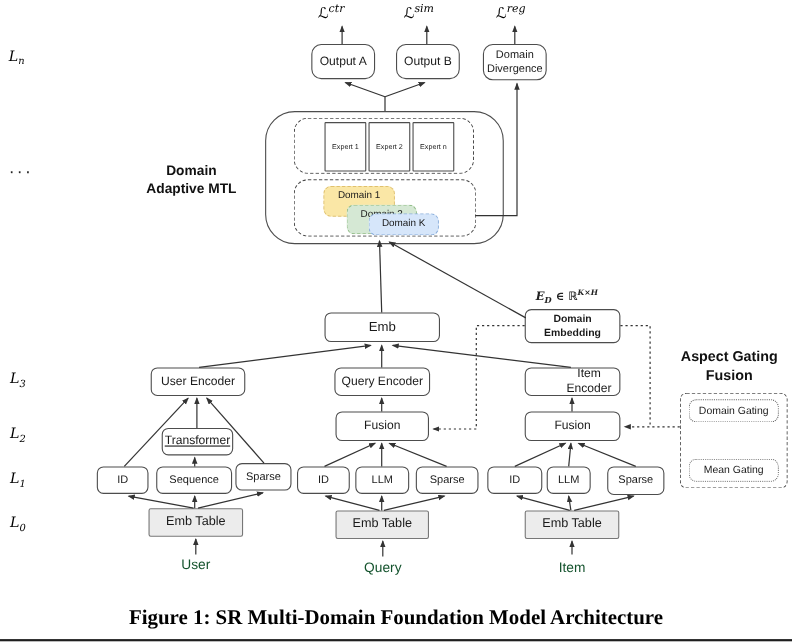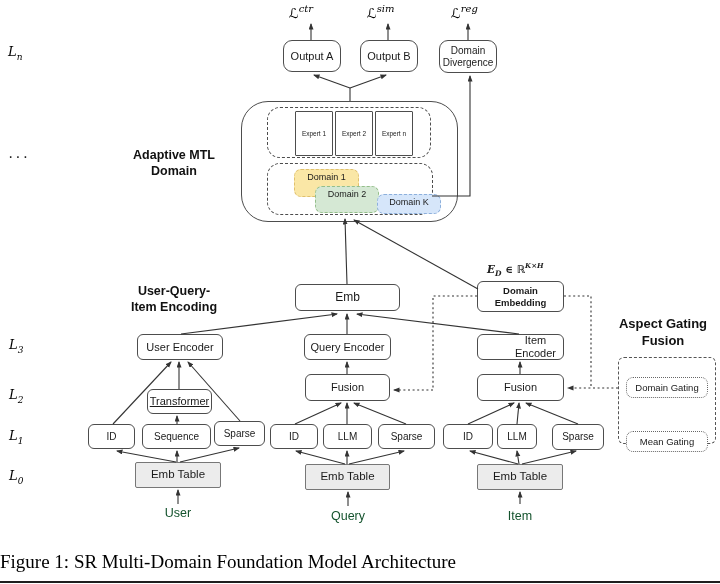--- a/index.html
+++ b/index.html
@@ -23,34 +23,34 @@
   .sq{border-radius:1px;}
   .big-rounded{border-radius:27px;background:transparent;border-width:1.4px;}
   .dashedbox{border-style:dashed;background:transparent;border-radius:13px;}
   .chip{border-style:dashed;border-width:1.4px;border-radius:7px;align-items:flex-start;
         padding-top:2px;font-size:9px;z-index:2;}
   .chip1{background:var(--domain1-fill);border-color:var(--domain1-border);}
   .chip2{background:var(--domain2-fill);border-color:var(--domain2-border);}
   .chipk{background:var(--domaink-fill);border-color:var(--domaink-border);}
   .graybox{background:var(--table-fill);border-radius:2px;border-color:#777;}
   .aspect-outer{border-style:dashed;border-width:1.6px;border-color:#555;border-radius:6px;background:transparent;}
-  .gating{border-style:dotted;border-width:1.5px;border-color:#666;border-radius:7px;font-size:9.5px;background:#fff;margin-top:14px;}
+  .gating{border-style:dotted;border-width:1.5px;border-color:#666;border-radius:7px;font-size:9.5px;background:#fff;}
   .label{position:absolute;z-index:2;}
   .boldlab{font-weight:bold;text-align:center;color:#111;font-size:12.5px;line-height:1.28;}
   .math{font-family:"DejaVu Serif","DejaVu Sans",serif;font-style:italic;font-size:13px;color:#000;}
   .math sub{font-size:9px;font-style:italic;}
   .losslab{font-family:"DejaVu Serif","DejaVu Sans",serif;font-size:13.5px;color:#000;}
   .losslab sup{font-size:10px;font-style:italic;}
   .formula{font-family:"DejaVu Serif","DejaVu Sans",serif;font-size:10.5px;color:#222;font-weight:bold;}
   .formula .it{font-style:italic;}
   .formula sub{font-size:7.5px;font-style:italic;}
   .formula sup{font-size:7px;font-style:italic;}
   .inputlab{font-size:12.5px;text-align:center;color:#14532d;}
-  .caption{position:absolute;left:0;top:551px;width:720px;
-           font-family:"Liberation Serif",serif;font-weight:normal;font-size:19px;color:#000;}
+  .caption{position:absolute;left:0;top:551px;width:720px;text-align:center;
+           font-family:"Liberation Serif",serif;font-weight:bold;font-size:19px;color:#000;}
   .bottom-rule{position:absolute;left:0;top:581px;width:720px;height:1.6px;background:#1f1f1f;}
   .f65{font-size:6.5px;}
   .f10{font-size:10px;}
   .f105{font-size:11px;text-decoration:underline;}
   .f95{font-size:9.5px;}
   .f115{font-size:11.5px;}
   .f12{font-size:12px;}
 </style>
 </head>
 <body>
@@ -124,29 +124,25 @@
   <div class="node rounded9 f10" style="left:439px;top:40px;width:58px;height:33px;">Domain Divergence</div>
 
   <div class="node big-rounded" style="left:241px;top:101px;width:217px;height:121px;"></div>
   <div class="node dashedbox" style="left:267px;top:107px;width:164px;height:51px;"></div>
   <div class="node sq f65" style="left:295px;top:111px;width:38px;height:45px;">Expert 1</div>
   <div class="node sq f65" style="left:335px;top:111px;width:38px;height:45px;">Expert 2</div>
   <div class="node sq f65" style="left:375px;top:111px;width:38px;height:45px;">Expert n</div>
   <div class="node dashedbox" style="left:267px;top:163px;width:166px;height:52px;"></div>
   <div class="node chip chip1" style="left:294px;top:169px;width:65px;height:28px;">Domain 1</div>
   <div class="node chip chip2" style="left:315px;top:186px;width:64px;height:27px;">Domain 2</div>
-  <div class="node chip chipk" style="left:335px;top:194px;width:64px;height:20px;margin-left:42px;">Domain K</div>
+  <div class="node chip chipk" style="left:335px;top:194px;width:64px;height:20px;">Domain K</div>
 
   <div class="label boldlab" style="left:112px;top:147px;width:124px;">
+    <div>Domain</div>
     <div>Adaptive MTL</div>
-    <div>Domain</div>
-  </div>
-  <div class="label boldlab" style="left:110px;top:283px;width:128px;">
-    <div>User-Query-</div>
-    <div>Item Encoding</div>
   </div>
   <div class="label boldlab" style="left:606px;top:316px;width:114px;font-size:13px;">
     <div>Aspect Gating</div>
     <div>Fusion</div>
   </div>
 
   <div class="label formula" style="left:487px;top:261px;">
     <span class="it">E</span><sub>D</sub>
     <span>∈</span>
     <span>ℝ</span><sup>K×H</sup>

